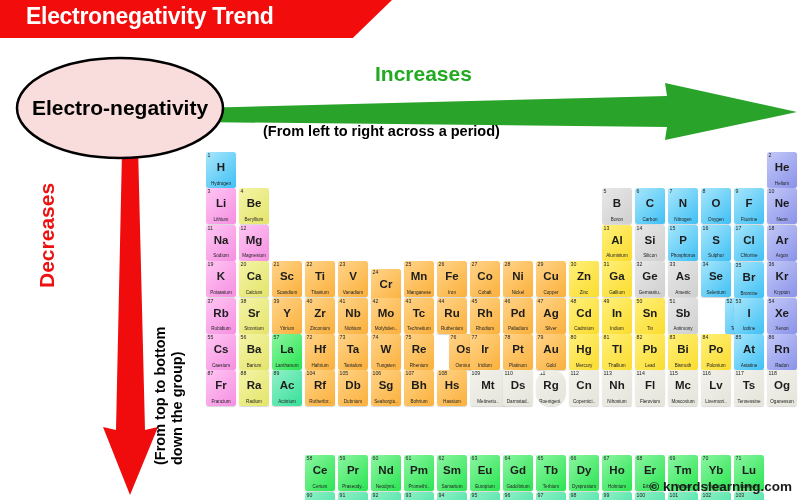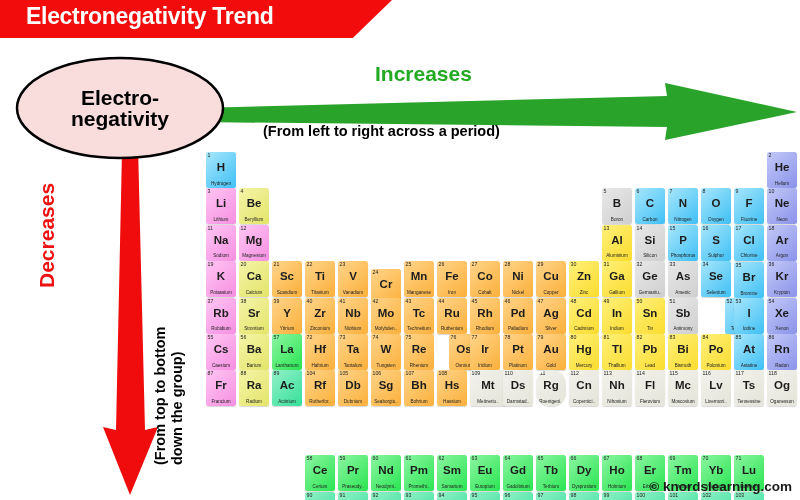--- a/index.html
+++ b/index.html
@@ -27,21 +27,21 @@
     font-size:23px;font-weight:bold;
     letter-spacing:-.3px;
     white-space:nowrap;
     z-index:6;
   }
 
   
   .ellipse-wrap{position:absolute;left:14px;top:56px;width:212px;height:104px;z-index:6;}
   .ellipse-label{
     position:absolute;left:0;top:0;width:212px;height:104px;
-    display:flex;flex-direction:column;align-items:center;justify-content:center;
+    display:flex;flex-direction:row;align-items:center;justify-content:center;
     font-size:21px;font-weight:bold;color:#000;line-height:1.02;text-align:center;
     pointer-events:none;
   }
 
   
   .green-arrow{position:absolute;left:197px;top:78px;width:600px;height:70px;z-index:3;}
   .red-arrow{position:absolute;left:95px;top:105px;width:70px;height:390px;z-index:3;}
 
   .increases{
     position:absolute;left:375px;top:62px;

